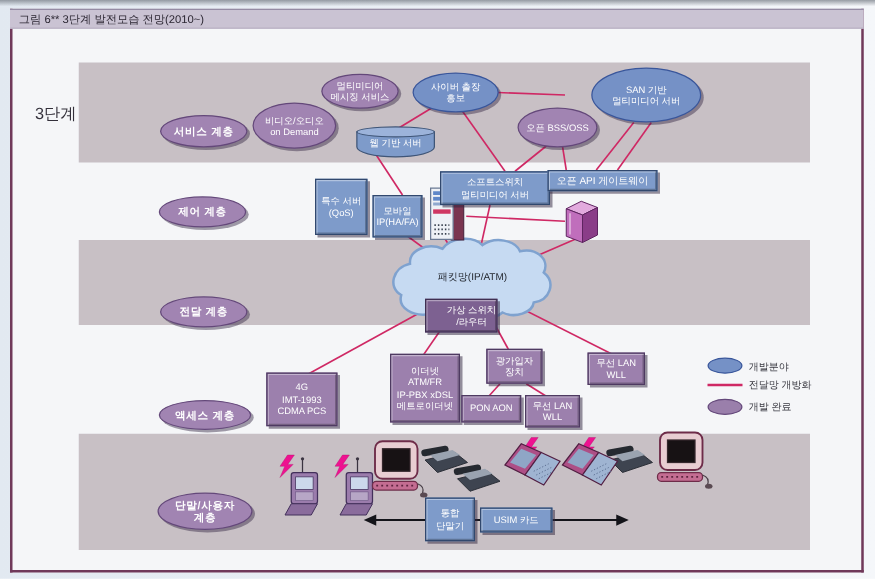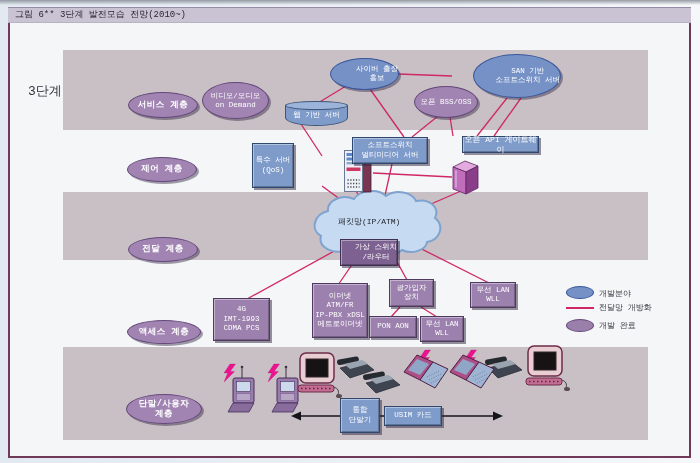--- a/index.html
+++ b/index.html
@@ -1,55 +1,55 @@
 <!DOCTYPE html>
 <html><head>
 <meta charset="utf-8">
 <style>
   * { margin:0; padding:0; box-sizing:border-box; }
   body { width:700px; height:463px; }
   .page {
     position:relative; width:700px; height:463px; overflow:hidden;
     background:linear-gradient(90deg,#e2e9f1 0%, #ecf1f6 60%, #f5f7fa 100%);
-    font-family:Liberation Mono, monospace;
+    font-family:Liberation Sans, sans-serif;
   }
   .page::before { content:''; position:absolute; top:0; left:0; right:0; height:5px;
     background:linear-gradient(180deg, rgba(120,126,135,.75), rgba(226,233,241,0)); z-index:6; }
   .frame { position:absolute; left:8px; top:7px; right:9px; bottom:5px;
     border-left:2px solid #70395a; border-right:2px solid #70395a; border-bottom:2px solid #70395a;
     background:#f5f6f8; z-index:0; }
   .titlebar { position:absolute; left:8px; top:7px; width:683px; height:16px;
     background:#cac3d3; border-top:1px solid #958ba4; border-bottom:1px solid #b9b1c4;
     font-size:9px; line-height:15px; color:#2c2733; padding-left:7px; z-index:5; }
   .stage { position:absolute; left:28px; top:82px; font-size:13px; color:#33303a; z-index:2; }
   .band { position:absolute; left:63px; width:585px; background:#c8c0c5; z-index:1; }
   .b1 { top:50px; height:80px; }
   .b2 { top:192px; height:68px; }
   .b3 { top:347px; height:93px; }
   svg.overlay { position:absolute; left:0; top:0; z-index:2; }
   .ell { position:absolute; border-radius:50%; display:flex; align-items:center; justify-content:center;
     text-align:center; color:#fff; font-size:7.5px; line-height:1.2; z-index:3;
     box-shadow:2px 2px 0 rgba(52,38,66,.45); }
   .ell.purple { background:#a184b2; border:1px solid #64487a; }
-  .ell.blue   { background:#7591c6; border:1px solid #39569b;justify-content:flex-end; }
+  .ell.blue   { background:#7591c6; border:1px solid #39569b; }
   .lay { font-size:8.5px; font-weight:bold; letter-spacing:.5px; }
   .box { position:absolute; display:flex; align-items:center; justify-content:center; text-align:center;
     color:#fff; font-size:7.5px; line-height:1.25; z-index:3;
     box-shadow:inset 1px 1px 0 rgba(255,255,255,.4), inset -1px -1px 0 rgba(0,0,0,.25), 2px 2px 0 rgba(48,36,62,.5); }
   .box.blue { background:#7e9bca; border:1px solid #31486e; }
   .box.purple { background:#9c80ad; border:1px solid #4e3a61; }
   .box.dark { background:#7d6191; border:1px solid #3f2f52;justify-content:flex-end; }
   .lbl { white-space:pre-line; }
   .cyl { position:absolute; left:285px; top:101px; width:63px; height:25px; z-index:3; }
   .cyl .body { position:absolute; top:4px; left:0; width:100%; height:21px; background:#7e9bca;
     border:1px solid #3f5577; border-radius:0 0 50% 50% / 0 0 40% 40%; }
   .cyl .top { position:absolute; top:0; left:0; width:100%; height:9px; background:#9cb3da;
     border:1px solid #3f5577; border-radius:50%; }
   .cyl .txt { position:absolute; left:0; top:9px; width:100%; text-align:center; color:#fff; font-size:7.5px; }
-  .cloudlbl { position:absolute; left:338px; top:216px; width:80px; 
+  .cloudlbl { position:absolute; left:338px; top:216px; width:80px; text-align:center;
     color:#22262e; font-size:8px; z-index:3; }
   .legend-ell { position:absolute; width:28px; height:13px; border-radius:50%; z-index:3; }
   .legend-line { position:absolute; width:28px; height:2px; background:#cf2864; z-index:3; }
   .legend-txt { position:absolute; font-size:8px; color:#3a3a42; z-index:3; }
 </style>
 </head>
 <body>
 
 <div class="page">
   <div class="frame"></div>
@@ -203,47 +203,55 @@
     </div>
   <div class="ell purple lay" style="left:126px;top:394px;width:76px;height:30px">
       <span class="lbl">단말/사용자
 계층</span>
     </div>
 
   <div class="ell purple" style="left:202px;top:82px;width:67px;height:37px">
       <span class="lbl">비디오/오디오
 on Demand</span>
     </div>
+  <div class="ell purple" style="left:257px;top:59px;width:62px;height:28px">
+      <span class="lbl">멀티미디어
+메시징 서비스</span>
+    </div>
   <div class="ell blue" style="left:330px;top:58px;width:69px;height:32px">
       <span class="lbl">사이버 출장
 홍보</span>
     </div>
   <div class="ell blue" style="left:473px;top:54px;width:88px;height:44px">
       <span class="lbl">SAN 기반
-소프트스위치 서버</span>
+멀티미디어 서버</span>
     </div>
   <div class="ell purple" style="left:414px;top:86px;width:64px;height:32px">
       <span class="lbl">오픈 BSS/OSS</span>
     </div>
 
   <div class="cyl">
     <div class="body"></div>
     <div class="top"></div>
     <div class="txt lbl">웹 기반 서버</div>
   </div>
 
   <div class="box blue" style="left:252px;top:143px;width:42px;height:45px">
       <span class="lbl">특수 서버
 (QoS)</span>
     </div>
-  <div class="box blue" style="left:352px;top:137px;width:76px;height:27px">
+  <div class="box blue" style="left:298px;top:156px;width:40px;height:34px">
+      <span class="lbl">모바일
+IP(HA/FA)</span>
+    </div>
+  <div class="box blue" style="left:352px;top:137px;width:88px;height:27px">
       <span class="lbl">소프트스위치
 멀티미디어 서버</span>
     </div>
-  <div class="box blue" style="left:462px;top:136px;width:77px;height:17px;font-size:8px">
+  <div class="box blue" style="left:438px;top:136px;width:88px;height:17px;font-size:8px">
       <span class="lbl">오픈 API 게이트웨이</span>
     </div>
 
   <div class="cloudlbl">패킷망(IP/ATM)</div>
   <div class="box dark" style="left:340px;top:239px;width:58px;height:27px">
       <span class="lbl">가상 스위치
 /라우터</span>
     </div>
 
   <div class="box purple" style="left:213px;top:298px;width:57px;height:43px">

